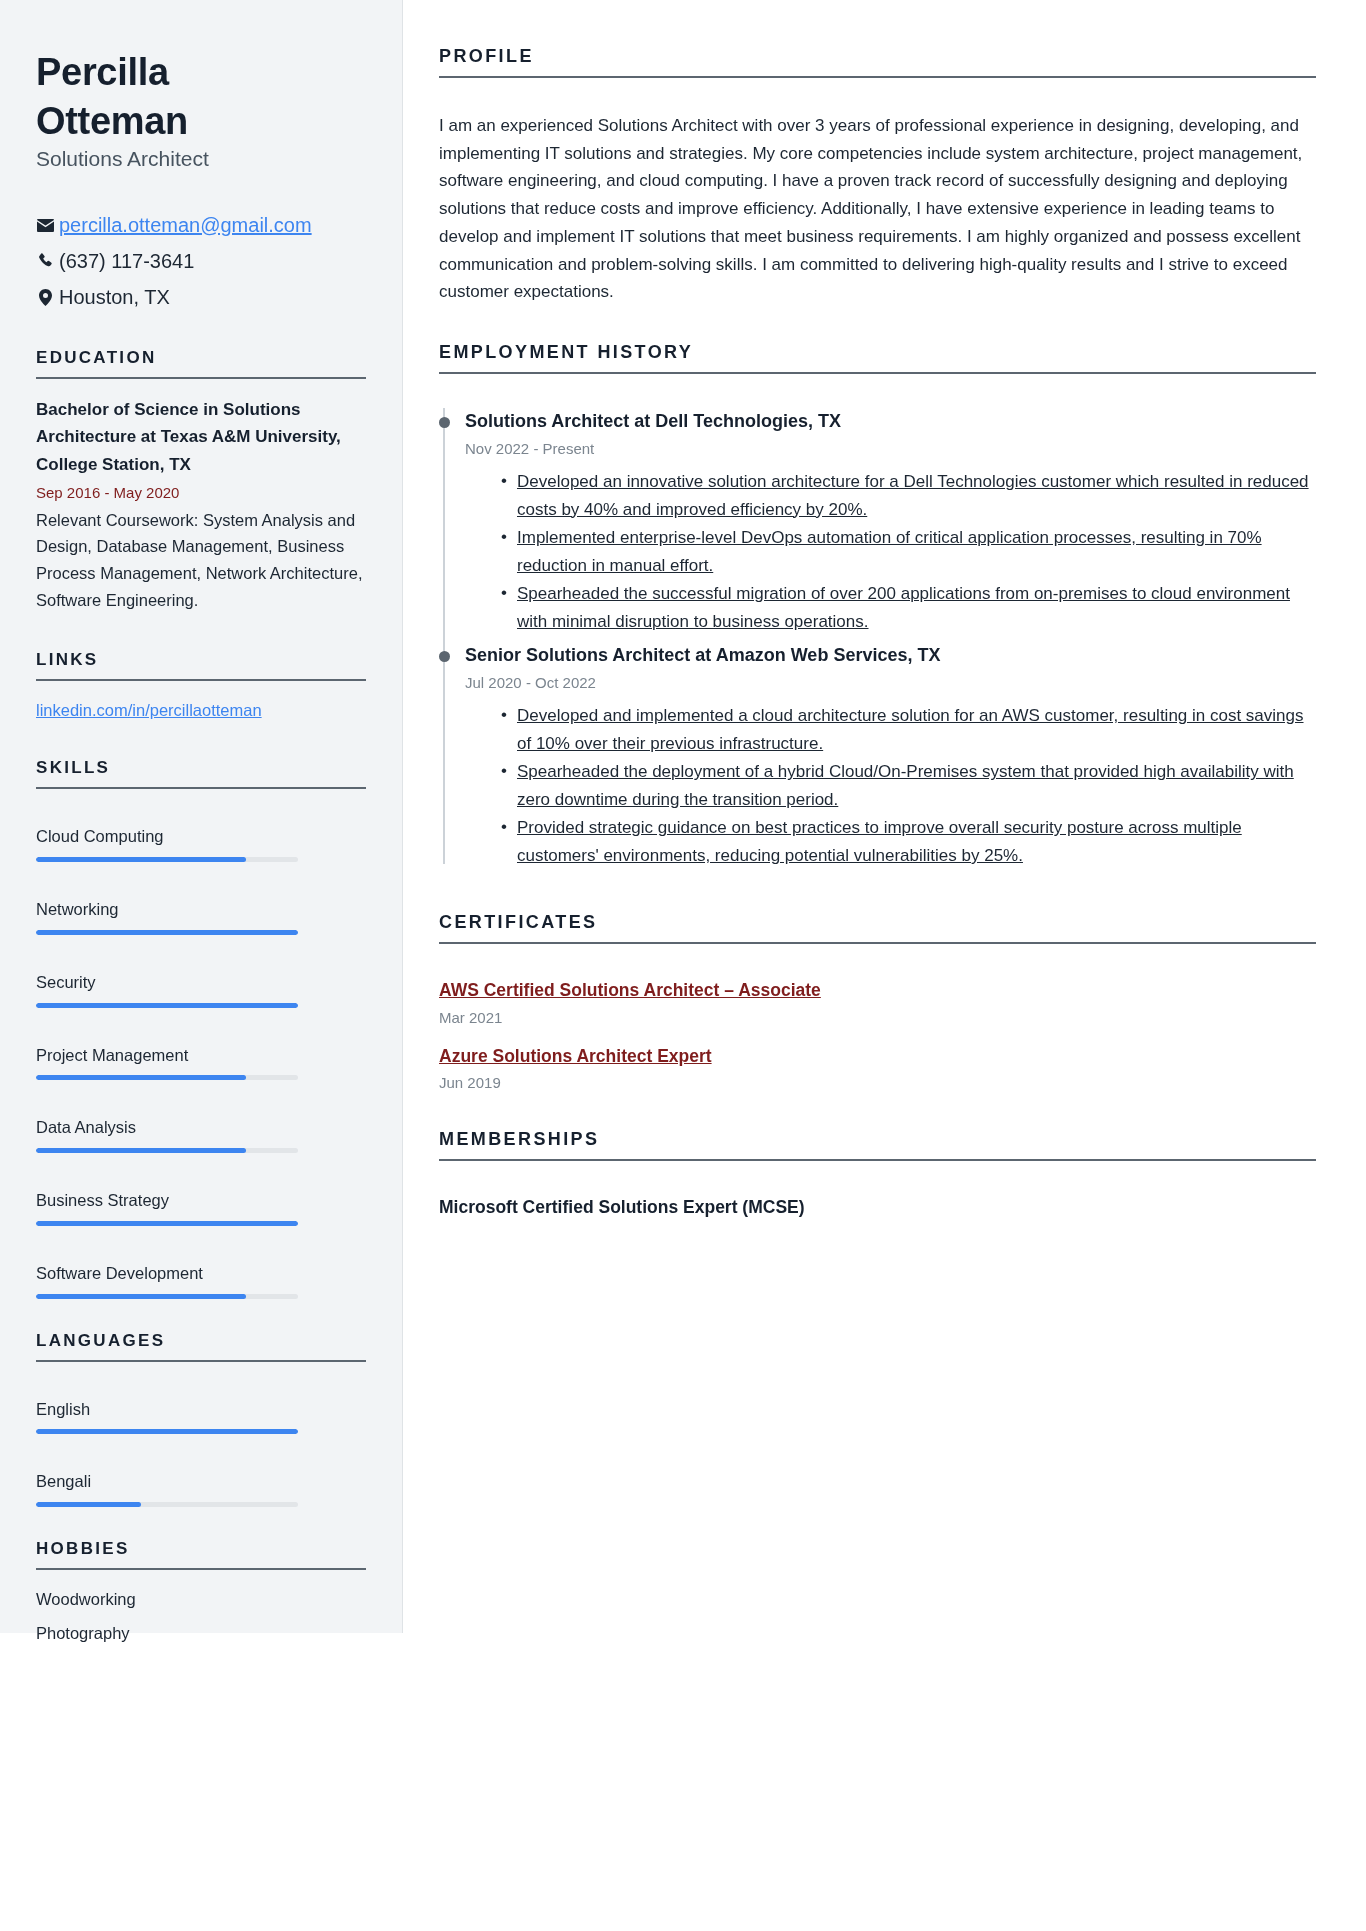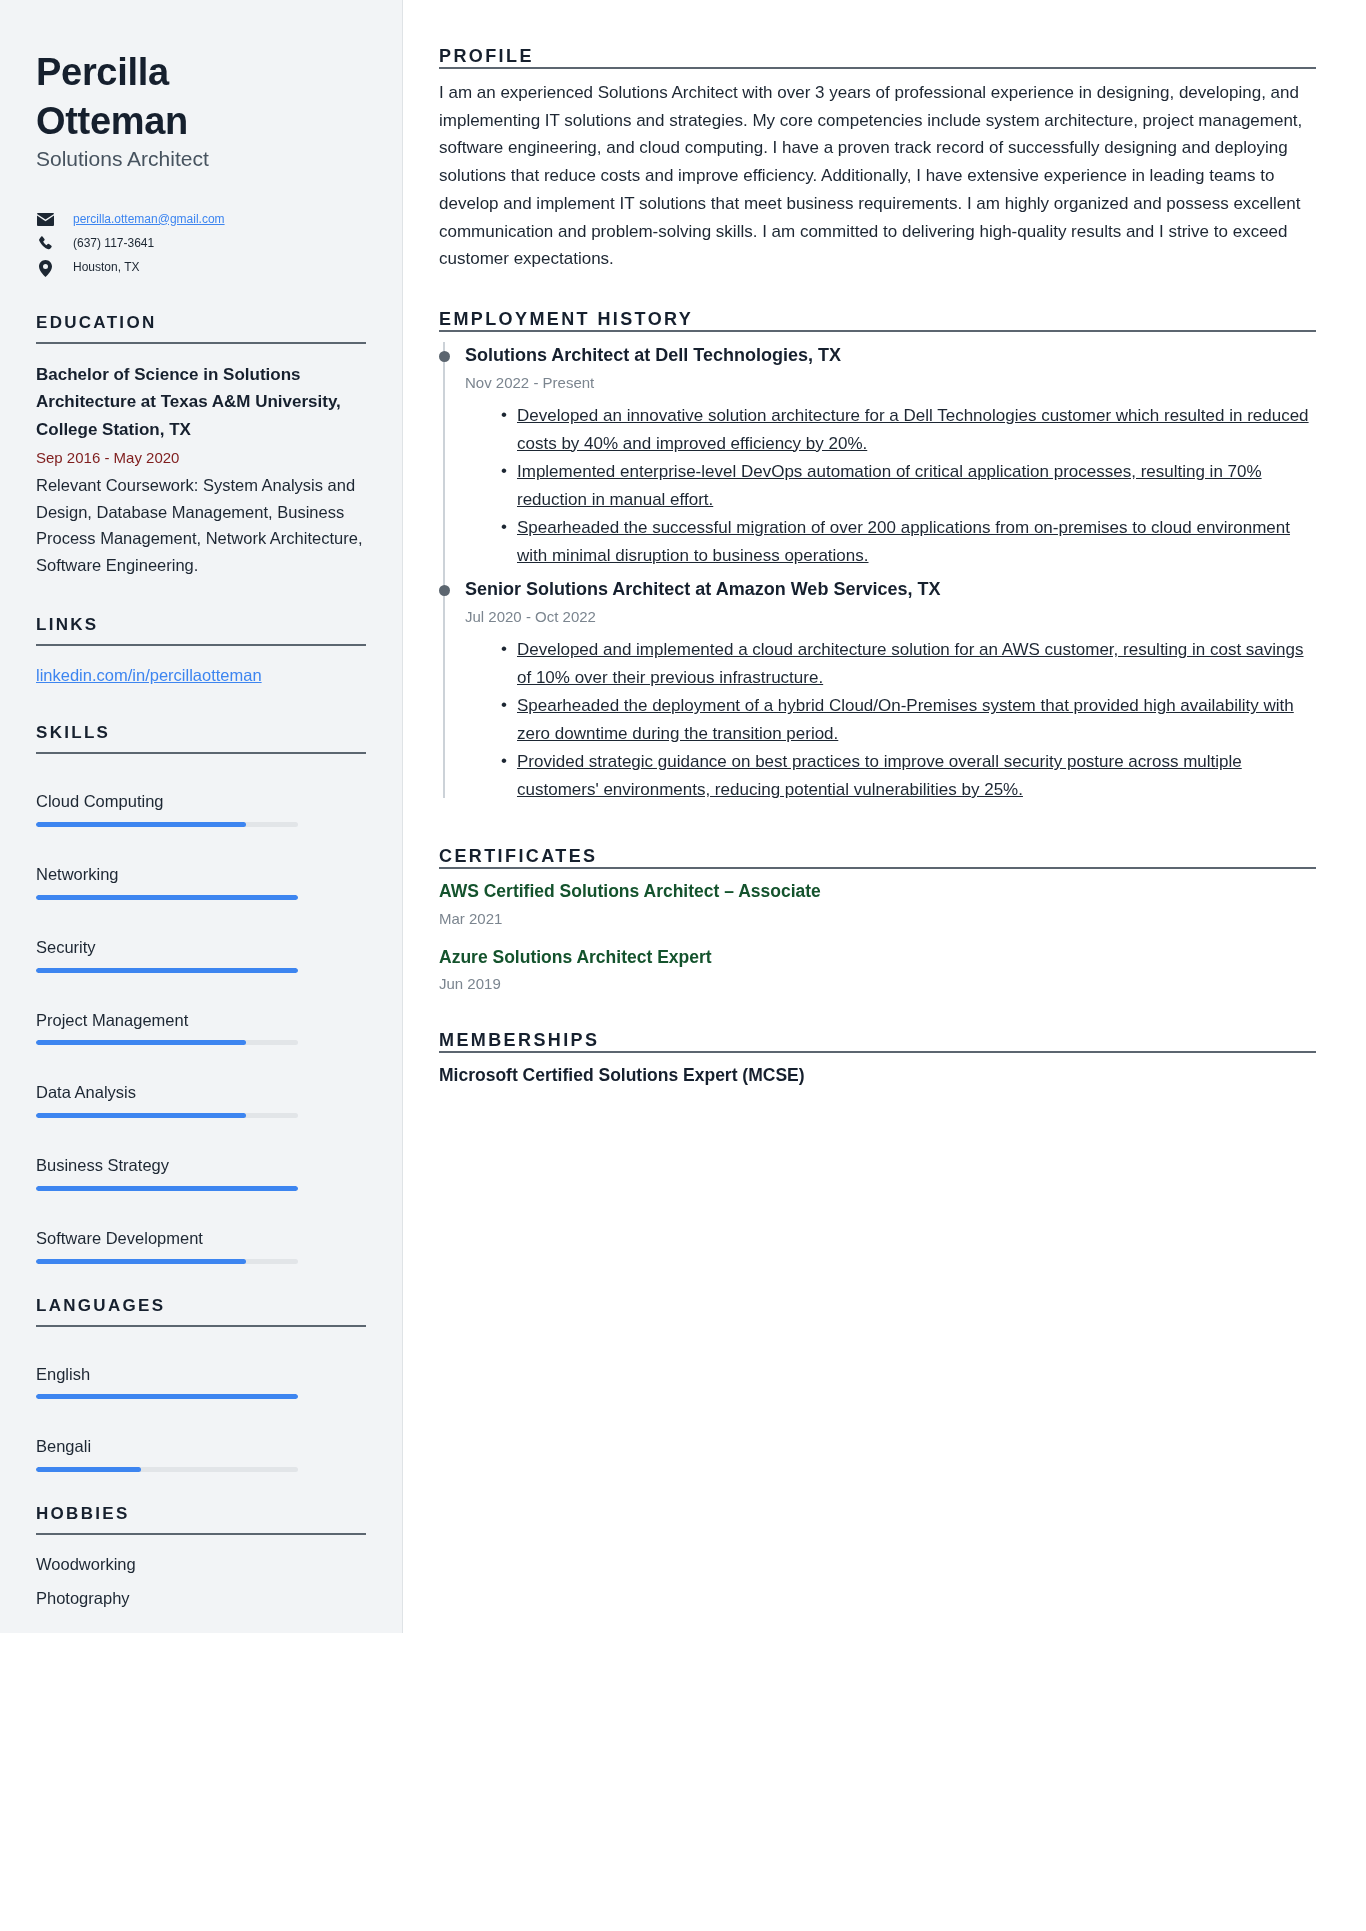--- a/index.html
+++ b/index.html
@@ -36,23 +36,23 @@
   .job-title {
     font-size: 21px;
     color: #47535f;
     line-height: 1.3;
   }
 
   .contact-list { margin-top: 38px; }
   .contact-row {
     display: flex;
     align-items: center;
-    gap: 18px;
+    gap: 4px;
     margin-bottom: 7px;
-    font-size: 12px;
+    font-size: 20px;
     color: #1d2733;
     line-height: 1.45;
   }
   .contact-icon {
     width: 19px;
     min-width: 19px;
     display: flex;
     align-items: center;
     justify-content: center;
     color: #1d2733;
@@ -132,22 +132,23 @@
   .main {
     flex: 1;
     padding: 46px 50px 0 36px;
   }
   .main-section { margin-bottom: 36px; }
   .main-head {
     font-size: 18px;
     font-weight: bold;
     letter-spacing: 2.4px;
     color: #16202e;
+    padding-bottom: 9px;
     border-bottom: 2px solid #5c6670;
-    margin-bottom: 10px;
+    margin-bottom: 34px;
   }
   .profile-text {
     font-size: 17px;
     color: #1d2733;
     line-height: 1.63;
     text-align: left;
   }
 
   .timeline { position: relative; padding-left: 0; }
   .job {
@@ -206,22 +207,23 @@
     left: 0;
     top: -1px;
     color: #1d2733;
     font-size: 17px;
   }
 
   .entry { margin-bottom: 16px; }
   .entry-title {
     font-size: 17.5px;
     font-weight: bold;
-    color: #14532d;
+    color: #7f1d1d;
     line-height: 1.45;
+    text-decoration: underline;
   }
   .entry-date {
     font-size: 15px;
     color: #7b858f;
     margin-top: 3px;
     line-height: 1.4;
   }
   .membership-item {
     font-size: 17.5px;
     font-weight: bold;

